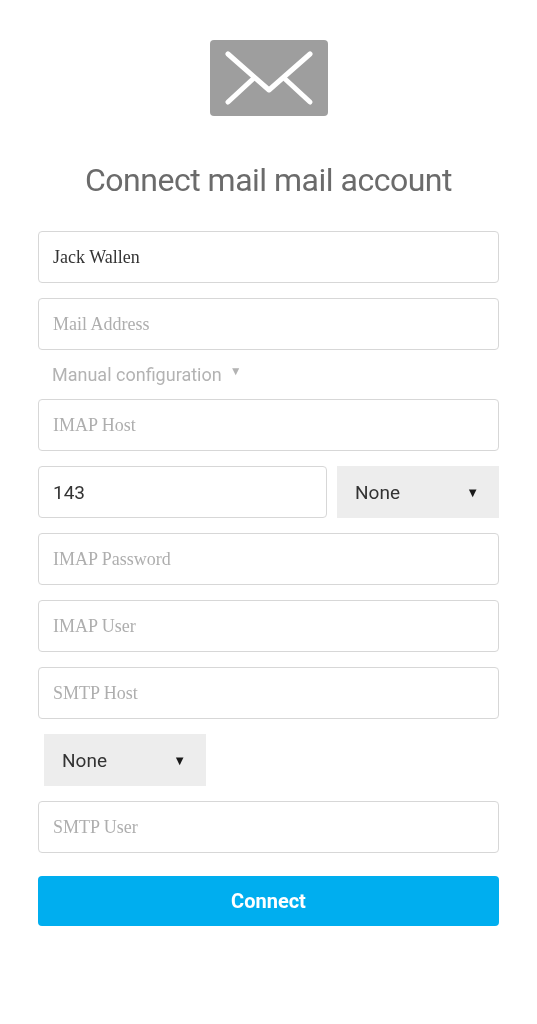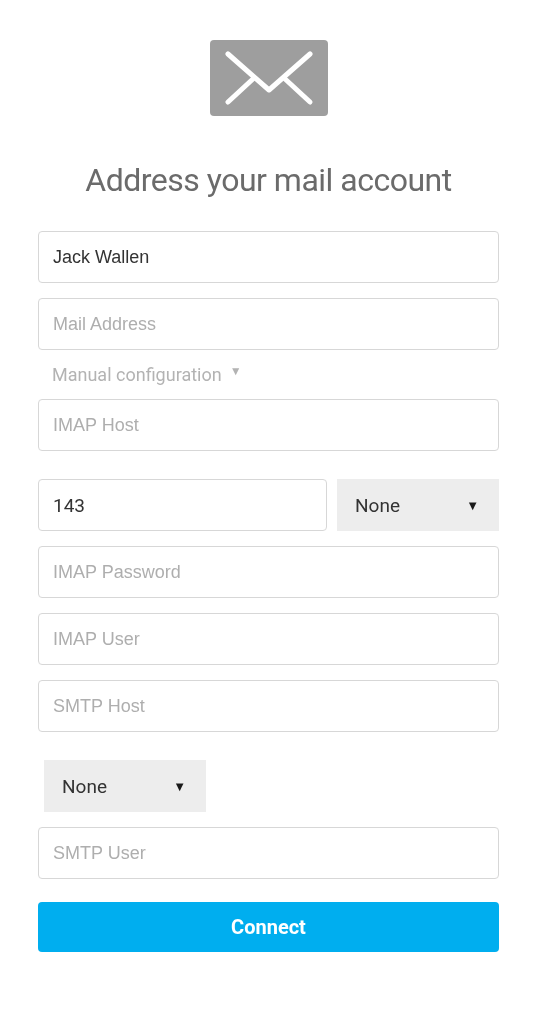--- a/index.html
+++ b/index.html
@@ -43,21 +43,21 @@
     .field {
       width: 100%;
       height: 52px;
       border: 1px solid #d7d7d7;
       border-radius: 4px;
       padding: 16px 14px;
       font-size: 18px;
       color: #333333;
       background: #ffffff;
       outline: none;
-      font-family: Liberation Sans, sans-serif;
+      font-family: Liberation Serif, serif;
     }
     .field::placeholder {
       color: #aeaeae;
     }
     .manual-toggle {
       display: flex;
       align-items: flex-start;
       gap: 8px;
       padding: 2px 0 2px 14px;
       color: #b3b3b3;
@@ -67,21 +67,20 @@
       margin-top: -3px;
       margin-bottom: -3px;
     }
     .manual-toggle .caret {
       font-size: 12px;
       color: #b3b3b3;
     }
     .row {
       display: flex;
       gap: 4px;
-      margin-top: 13px;
     }
     .row .field-port {
       flex: 1;
       height: 52px;
       border: 1px solid #d7d7d7;
       border-radius: 4px;
       padding: 0 14px;
       font-size: 19px;
       color: #333333;
       background: #ffffff;
@@ -128,21 +127,21 @@
 <div class="icon-wrap">
   <div class="mail-icon-box">
     <svg width="90" height="56" viewBox="0 0 90 56">
       <polyline points="4,4 45,40 86,4" fill="none" stroke="#ffffff" stroke-width="5" stroke-linecap="round" stroke-linejoin="round"></polyline>
       <line x1="4" y1="52" x2="30" y2="28" stroke="#ffffff" stroke-width="5" stroke-linecap="round"></line>
       <line x1="86" y1="52" x2="60" y2="28" stroke="#ffffff" stroke-width="5" stroke-linecap="round"></line>
     </svg>
   </div>
 </div>
 
-<h1 class="title">Address your mail account</h1>
+<h1 class="title">Connect mail mail account</h1>
 
 <div class="form">
 
   <input class="field" type="text" placeholder="Name" value="Jack Wallen" style="">
 
   <input class="field" type="text" placeholder="Mail Address" style="">
 
   <div class="manual-toggle">
     <span>Manual configuration</span>
     <span class="caret">▼</span>

